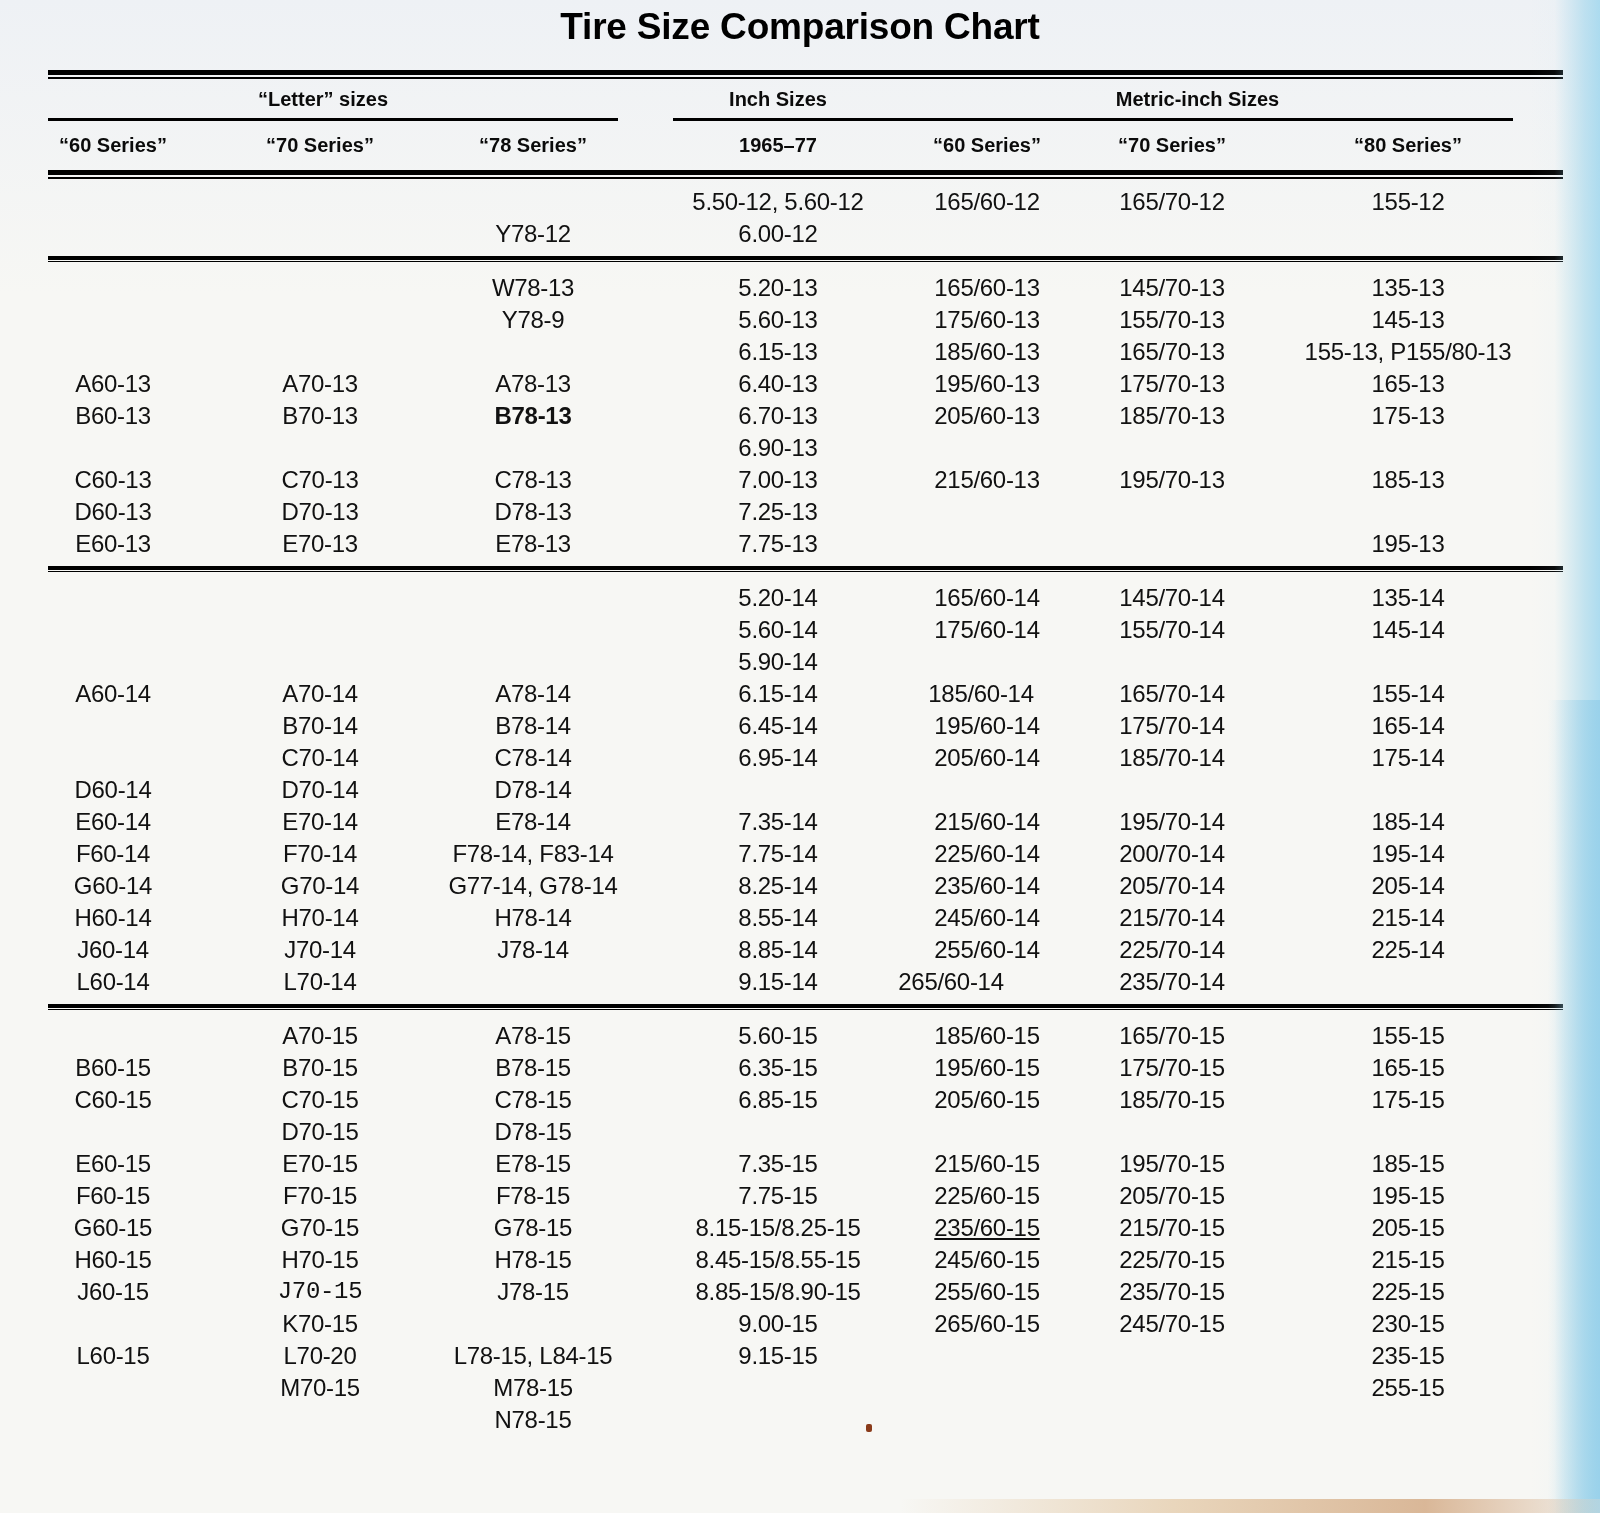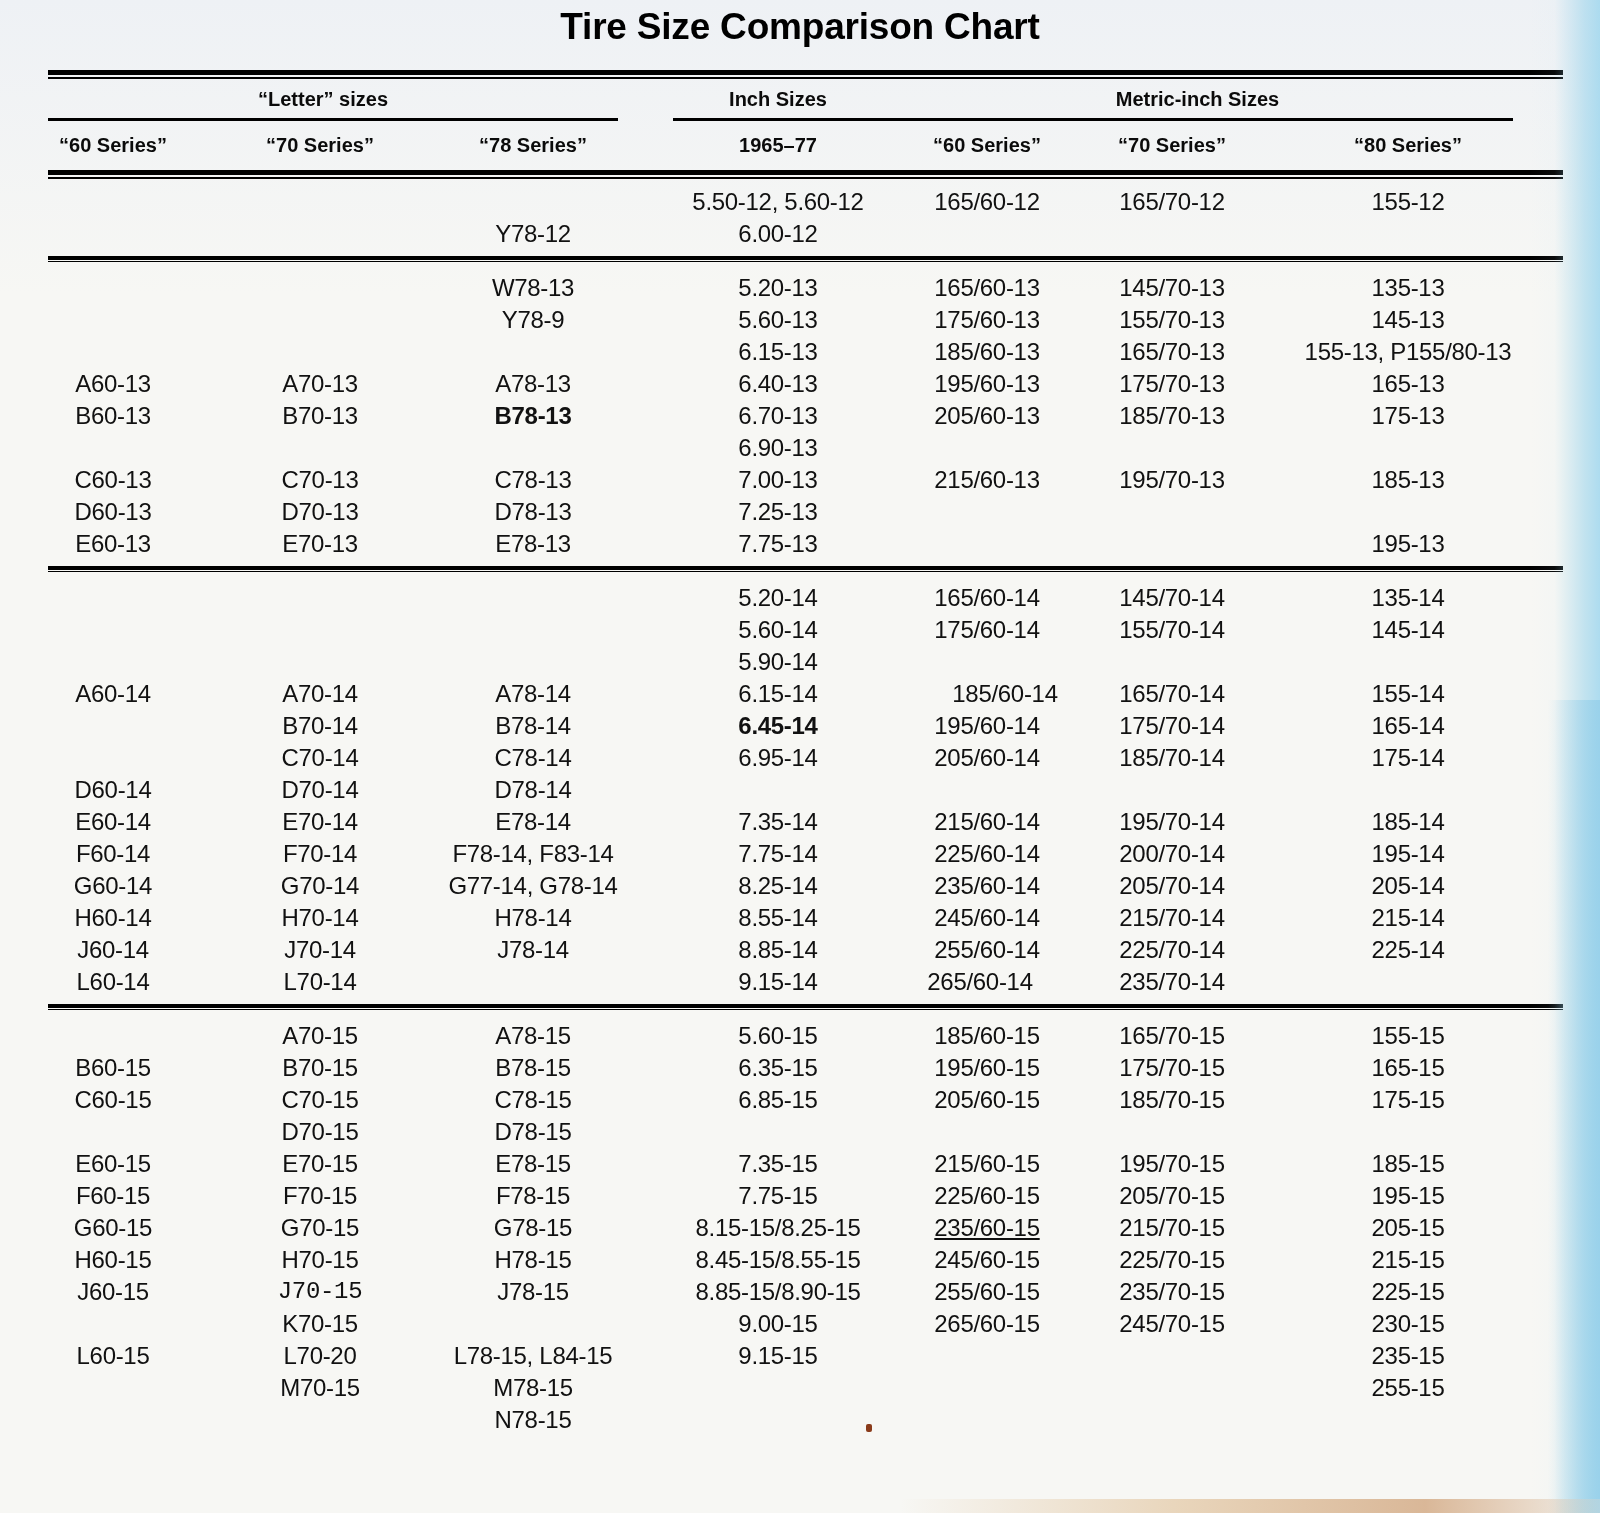--- a/index.html
+++ b/index.html
@@ -210,26 +210,26 @@
       <div class="cell" style="top: 514px; left: 1060px; width: 600px;">135-14</div>
       <div class="cell" style="top: 546px; left: 430px; width: 600px;">5.60-14</div>
       <div class="cell" style="top: 546px; left: 639px; width: 600px;">175/60-14</div>
       <div class="cell" style="top: 546px; left: 824px; width: 600px;">155/70-14</div>
       <div class="cell" style="top: 546px; left: 1060px; width: 600px;">145-14</div>
       <div class="cell" style="top: 578px; left: 430px; width: 600px;">5.90-14</div>
       <div class="cell" style="top: 610px; left: -235px; width: 600px;">A60-14</div>
       <div class="cell" style="top: 610px; left: -28px; width: 600px;">A70-14</div>
       <div class="cell" style="top: 610px; left: 185px; width: 600px;">A78-14</div>
       <div class="cell" style="top: 610px; left: 430px; width: 600px;">6.15-14</div>
-      <div class="cell" style="top: 610px; left: 657px; width: 600px;">185/60-14</div>
+      <div class="cell" style="top: 610px; left: 633px; width: 600px;">185/60-14</div>
       <div class="cell" style="top: 610px; left: 824px; width: 600px;">165/70-14</div>
       <div class="cell" style="top: 610px; left: 1060px; width: 600px;">155-14</div>
       <div class="cell" style="top: 642px; left: -28px; width: 600px;">B70-14</div>
       <div class="cell" style="top: 642px; left: 185px; width: 600px;">B78-14</div>
-      <div class="cell" style="top: 642px; left: 430px; width: 600px; font-weight: bold;">6.45-14</div>
+      <div class="cell" style="top: 642px; left: 430px; width: 600px;">6.45-14</div>
       <div class="cell" style="top: 642px; left: 639px; width: 600px;">195/60-14</div>
       <div class="cell" style="top: 642px; left: 824px; width: 600px;">175/70-14</div>
       <div class="cell" style="top: 642px; left: 1060px; width: 600px;">165-14</div>
       <div class="cell" style="top: 674px; left: -28px; width: 600px;">C70-14</div>
       <div class="cell" style="top: 674px; left: 185px; width: 600px;">C78-14</div>
       <div class="cell" style="top: 674px; left: 430px; width: 600px;">6.95-14</div>
       <div class="cell" style="top: 674px; left: 639px; width: 600px;">205/60-14</div>
       <div class="cell" style="top: 674px; left: 824px; width: 600px;">185/70-14</div>
       <div class="cell" style="top: 674px; left: 1060px; width: 600px;">175-14</div>
       <div class="cell" style="top: 706px; left: -235px; width: 600px;">D60-14</div>
@@ -266,21 +266,21 @@
       <div class="cell" style="top: 866px; left: -235px; width: 600px;">J60-14</div>
       <div class="cell" style="top: 866px; left: -28px; width: 600px;">J70-14</div>
       <div class="cell" style="top: 866px; left: 185px; width: 600px;">J78-14</div>
       <div class="cell" style="top: 866px; left: 430px; width: 600px;">8.85-14</div>
       <div class="cell" style="top: 866px; left: 639px; width: 600px;">255/60-14</div>
       <div class="cell" style="top: 866px; left: 824px; width: 600px;">225/70-14</div>
       <div class="cell" style="top: 866px; left: 1060px; width: 600px;">225-14</div>
       <div class="cell" style="top: 898px; left: -235px; width: 600px;">L60-14</div>
       <div class="cell" style="top: 898px; left: -28px; width: 600px;">L70-14</div>
       <div class="cell" style="top: 898px; left: 430px; width: 600px;">9.15-14</div>
-      <div class="cell" style="top: 898px; left: 632px; width: 600px;">265/60-14</div>
+      <div class="cell" style="top: 898px; left: 603px; width: 600px;">265/60-14</div>
       <div class="cell" style="top: 898px; left: 824px; width: 600px;">235/70-14</div>
       <div class="rule" style="top: 934px; left: 0px; width: 1515px; height: 4px;"></div>
       <div class="rule" style="top: 939px; left: 0px; width: 1515px; height: 1px;"></div>
       <div class="cell" style="top: 952px; left: -28px; width: 600px;">A70-15</div>
       <div class="cell" style="top: 952px; left: 185px; width: 600px;">A78-15</div>
       <div class="cell" style="top: 952px; left: 430px; width: 600px;">5.60-15</div>
       <div class="cell" style="top: 952px; left: 639px; width: 600px;">185/60-15</div>
       <div class="cell" style="top: 952px; left: 824px; width: 600px;">165/70-15</div>
       <div class="cell" style="top: 952px; left: 1060px; width: 600px;">155-15</div>
       <div class="cell" style="top: 984px; left: -235px; width: 600px;">B60-15</div>

